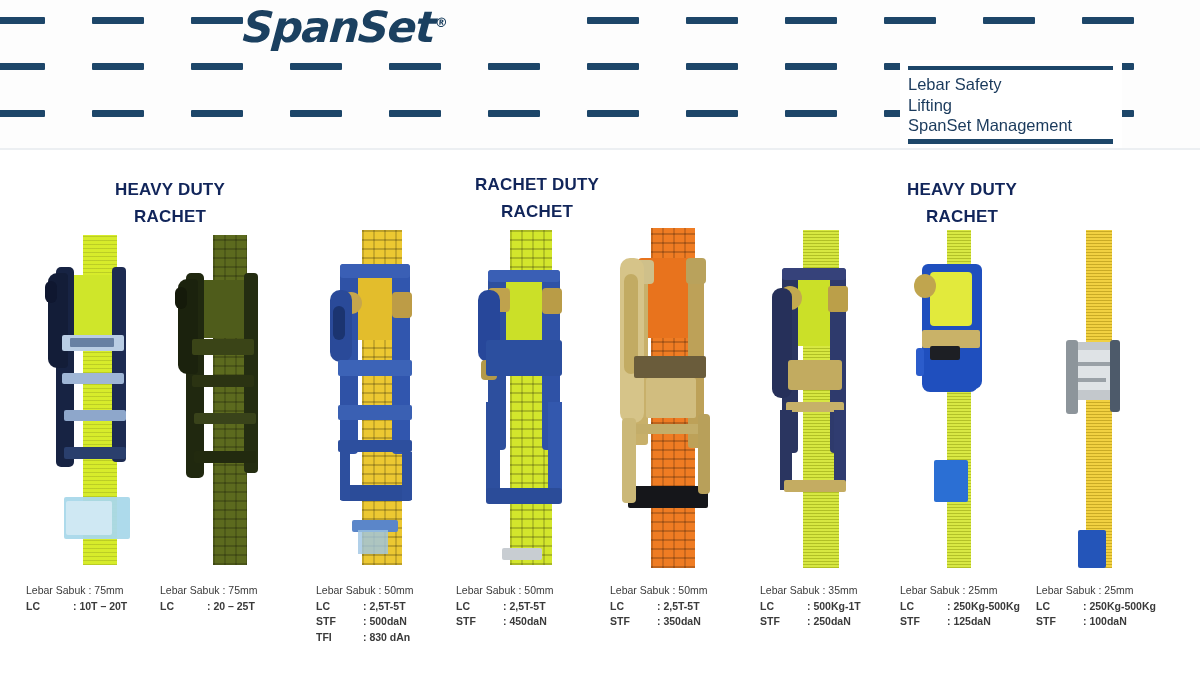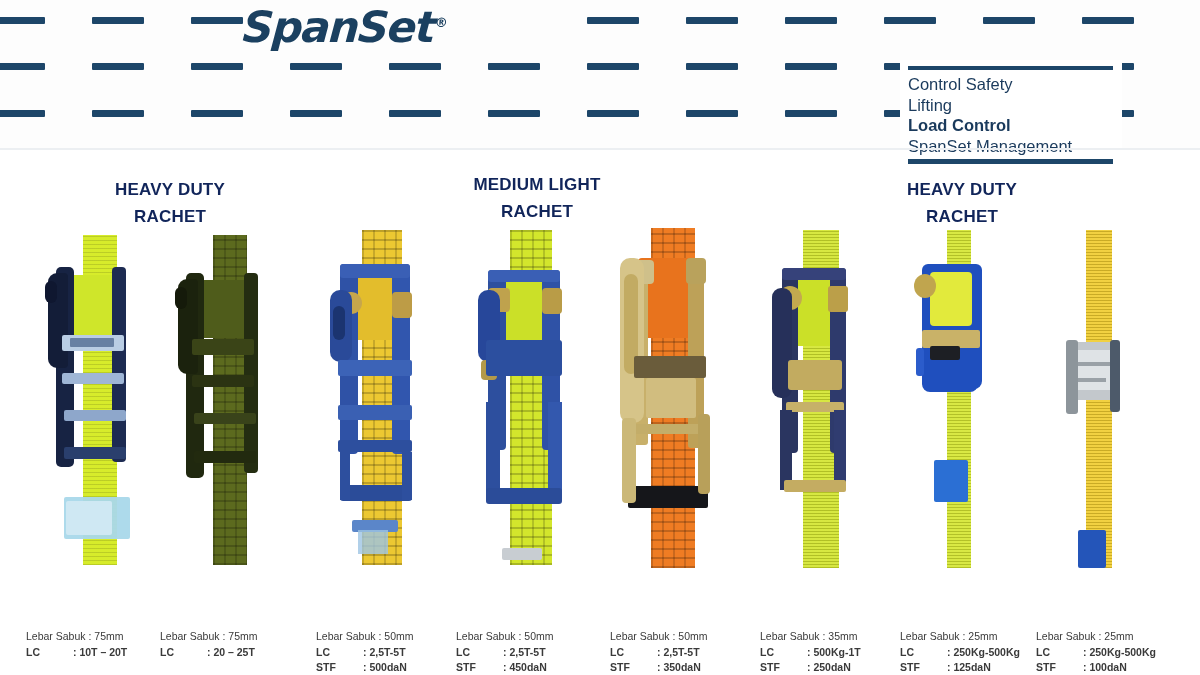--- a/index.html
+++ b/index.html
@@ -66,21 +66,21 @@
   }
   .tex-rib{
     background-image:repeating-linear-gradient(0deg,rgba(0,0,0,.16) 0 1px,rgba(255,255,255,.10) 1px 3px);
   }
 
   
   .spec{position:absolute;font-size:10.5px;color:#3a3a3a;line-height:15.5px;white-space:nowrap;}
   .spec .srow{display:flex;font-weight:bold;}
   .spec .k{display:inline-block;width:47px;}
   .spec .v{display:inline-block;text-align:center;}
-  .spec .first{display:block;margin-top:46px;}
+  .spec .first{display:block;}
 </style>
 </head>
 <body>
 
 <div class="page">
 
   <div class="header">
 
     <div class="dash-row row3">
       <div class="dash w1" style="width:55px;margin-left:-10px;"></div>
@@ -128,36 +128,35 @@
     </div>
 
     <div class="logo">
       <span>SpanSet</span><span class="reg">®</span>
     </div>
 
     <div style="position:absolute;left:900px;top:60px;width:222px;height:100px;background:#fff;"></div>
 
     <div class="brandbox">
       <div class="rule-top"></div>
-      <div class="line">Control Safety</div>
+      <div class="line">Lebar Safety</div>
       <div class="line">Lifting</div>
-      <div class="line bold">Load Control</div>
       <div class="line">SpanSet Management</div>
       <div class="rule-bot"></div>
     </div>
 
     <div class="headersep"></div>
   </div>
 
   <div class="sect-title sect-heavy">
     <div>HEAVY DUTY</div>
     <div>RACHET</div>
   </div>
   <div class="sect-title sect-medium">
-    <div>MEDIUM LIGHT</div>
+    <div>RACHET DUTY</div>
     <div>RACHET</div>
   </div>
   <div class="sect-title sect-light">
     <div>HEAVY DUTY</div>
     <div>RACHET</div>
   </div>
 
   <div class="product" style="left:40px;top:235px;width:120px;height:330px;">
     <div class="webbing tex-weave" style="top:0;width:34px;height:330px;background-color:#d7ec2b;"></div>
 

